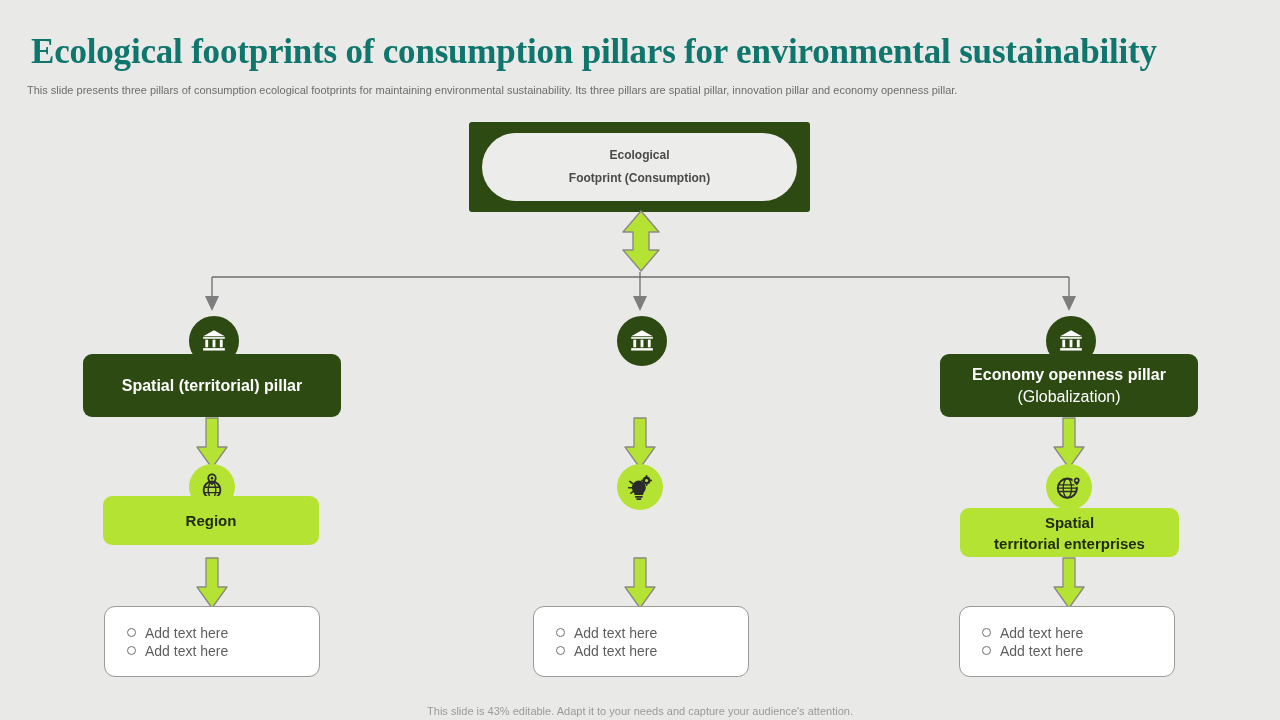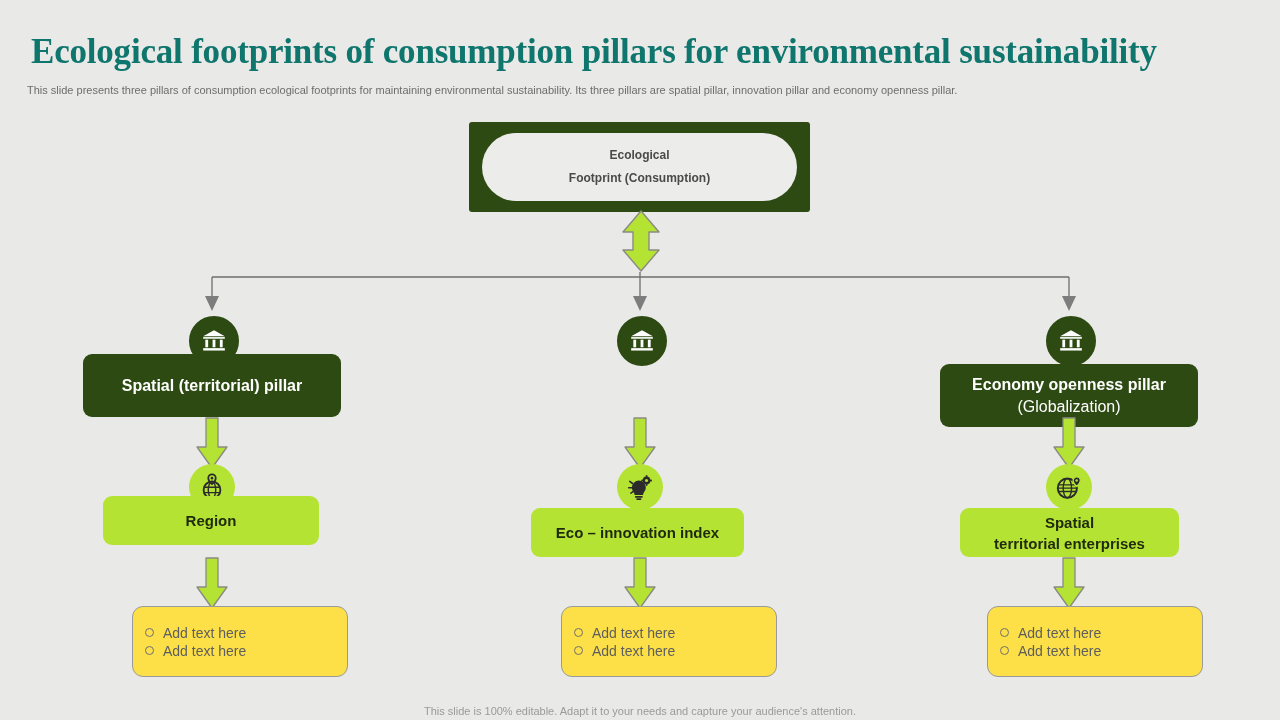--- a/index.html
+++ b/index.html
@@ -70,24 +70,23 @@
   .label-box{
     position:absolute;background:#b5e334;border-radius:9px;
     display:flex;align-items:center;justify-content:center;text-align:center;
     color:#1f2a0c;font-weight:bold;font-size:15px;line-height:21px;
     padding:0 8px;box-sizing:border-box;
   }
 
   
   .bullet-box{
     position:absolute;border:1.3px solid #9a9a9a;border-radius:11px;
-    background:#fde047;box-sizing:border-box;
+    background:#ffffff;box-sizing:border-box;
     display:flex;flex-direction:column;justify-content:center;
-    padding-left:12px;
-    margin-left:28px;
+    padding-left:22px;
   }
   .bullet-row{display:flex;align-items:center;gap:9px;margin:1px 0;}
   .bullet-dot{
     width:7px;height:7px;border:1.2px solid #6f6f6f;border-radius:50%;
     background:transparent;flex:none;
   }
   .bullet-row span{font-size:14px;color:#5e5e5e;}
 
   
   .footer{
@@ -196,25 +195,20 @@
       <circle cx="17.6" cy="6.4" r="3.3" fill="#2b2b2b"></circle>
       <circle cx="17.6" cy="6.4" r="1.3" fill="#b5e334"></circle>
       <g fill="#2b2b2b">
         <rect x="16.9" y="1.9" width="1.5" height="1.9"></rect>
         <rect x="16.9" y="9.1" width="1.5" height="1.9"></rect>
         <rect x="13.1" y="5.7" width="1.9" height="1.5"></rect>
         <rect x="20.3" y="5.7" width="1.9" height="1.5"></rect>
       </g>
     </svg>
   </div>
-  <div class="label-box" style="left:531px;top:508px;width:213px;height:49px;">
-    <div>
-      <span>Eco – innovation index</span>
-    </div>
-  </div>
   <svg style="position:absolute;left:622px;top:557px;width:36px;height:52px;" viewBox="0 0 36 52">
     <polygon points="12,1 24,1 24,30 33,30 18,51 3,30 12,30" fill="#b5e334" stroke="#8a8a82" stroke-width="1.3" stroke-linejoin="round"></polygon>
   </svg>
   <div class="bullet-box" style="left:533px;top:606px;width:216px;height:71px;">
     <div class="bullet-row">
       <span class="bullet-dot"></span>
       <span>Add text here</span>
     </div>
     <div class="bullet-row">
       <span class="bullet-dot"></span>
@@ -225,21 +219,21 @@
   <div class="circ-dark" style="left:1046px;top:316px;">
     <svg width="26" height="26" viewBox="0 0 24 24">
       <polygon points="12,2 22,7.5 2,7.5" fill="#ffffff"></polygon>
       <rect x="2" y="8.4" width="20" height="1.5" fill="#ffffff"></rect>
       <rect x="4" y="10.8" width="2.6" height="7" fill="#ffffff"></rect>
       <rect x="10.7" y="10.8" width="2.6" height="7" fill="#ffffff"></rect>
       <rect x="17.4" y="10.8" width="2.6" height="7" fill="#ffffff"></rect>
       <rect x="2" y="18.6" width="20" height="2.2" fill="#ffffff"></rect>
     </svg>
   </div>
-  <div class="pillar-box" style="left:940px;top:364px;width:258px;height:63px;">
+  <div class="pillar-box" style="left:940px;top:354px;width:258px;height:63px;">
     <div>
       <span>Economy openness pillar</span><br>
       <span class="sub">(Globalization)</span>
     </div>
   </div>
   <svg style="position:absolute;left:1051px;top:417px;width:36px;height:52px;" viewBox="0 0 36 52">
     <polygon points="12,1 24,1 24,30 33,30 18,51 3,30 12,30" fill="#b5e334" stroke="#8a8a82" stroke-width="1.3" stroke-linejoin="round"></polygon>
   </svg>
   <div class="circ-light" style="left:1046px;top:464px;">
     <svg width="28" height="28" viewBox="0 0 24 24">
@@ -263,15 +257,15 @@
     <div class="bullet-row">
       <span class="bullet-dot"></span>
       <span>Add text here</span>
     </div>
     <div class="bullet-row">
       <span class="bullet-dot"></span>
       <span>Add text here</span>
     </div>
   </div>
 
-  <div class="footer">This slide is 100% editable. Adapt it to your needs and capture your audience's attention.</div>
+  <div class="footer">This slide is 43% editable. Adapt it to your needs and capture your audience's attention.</div>
 
 </div>
 
 </body></html>

